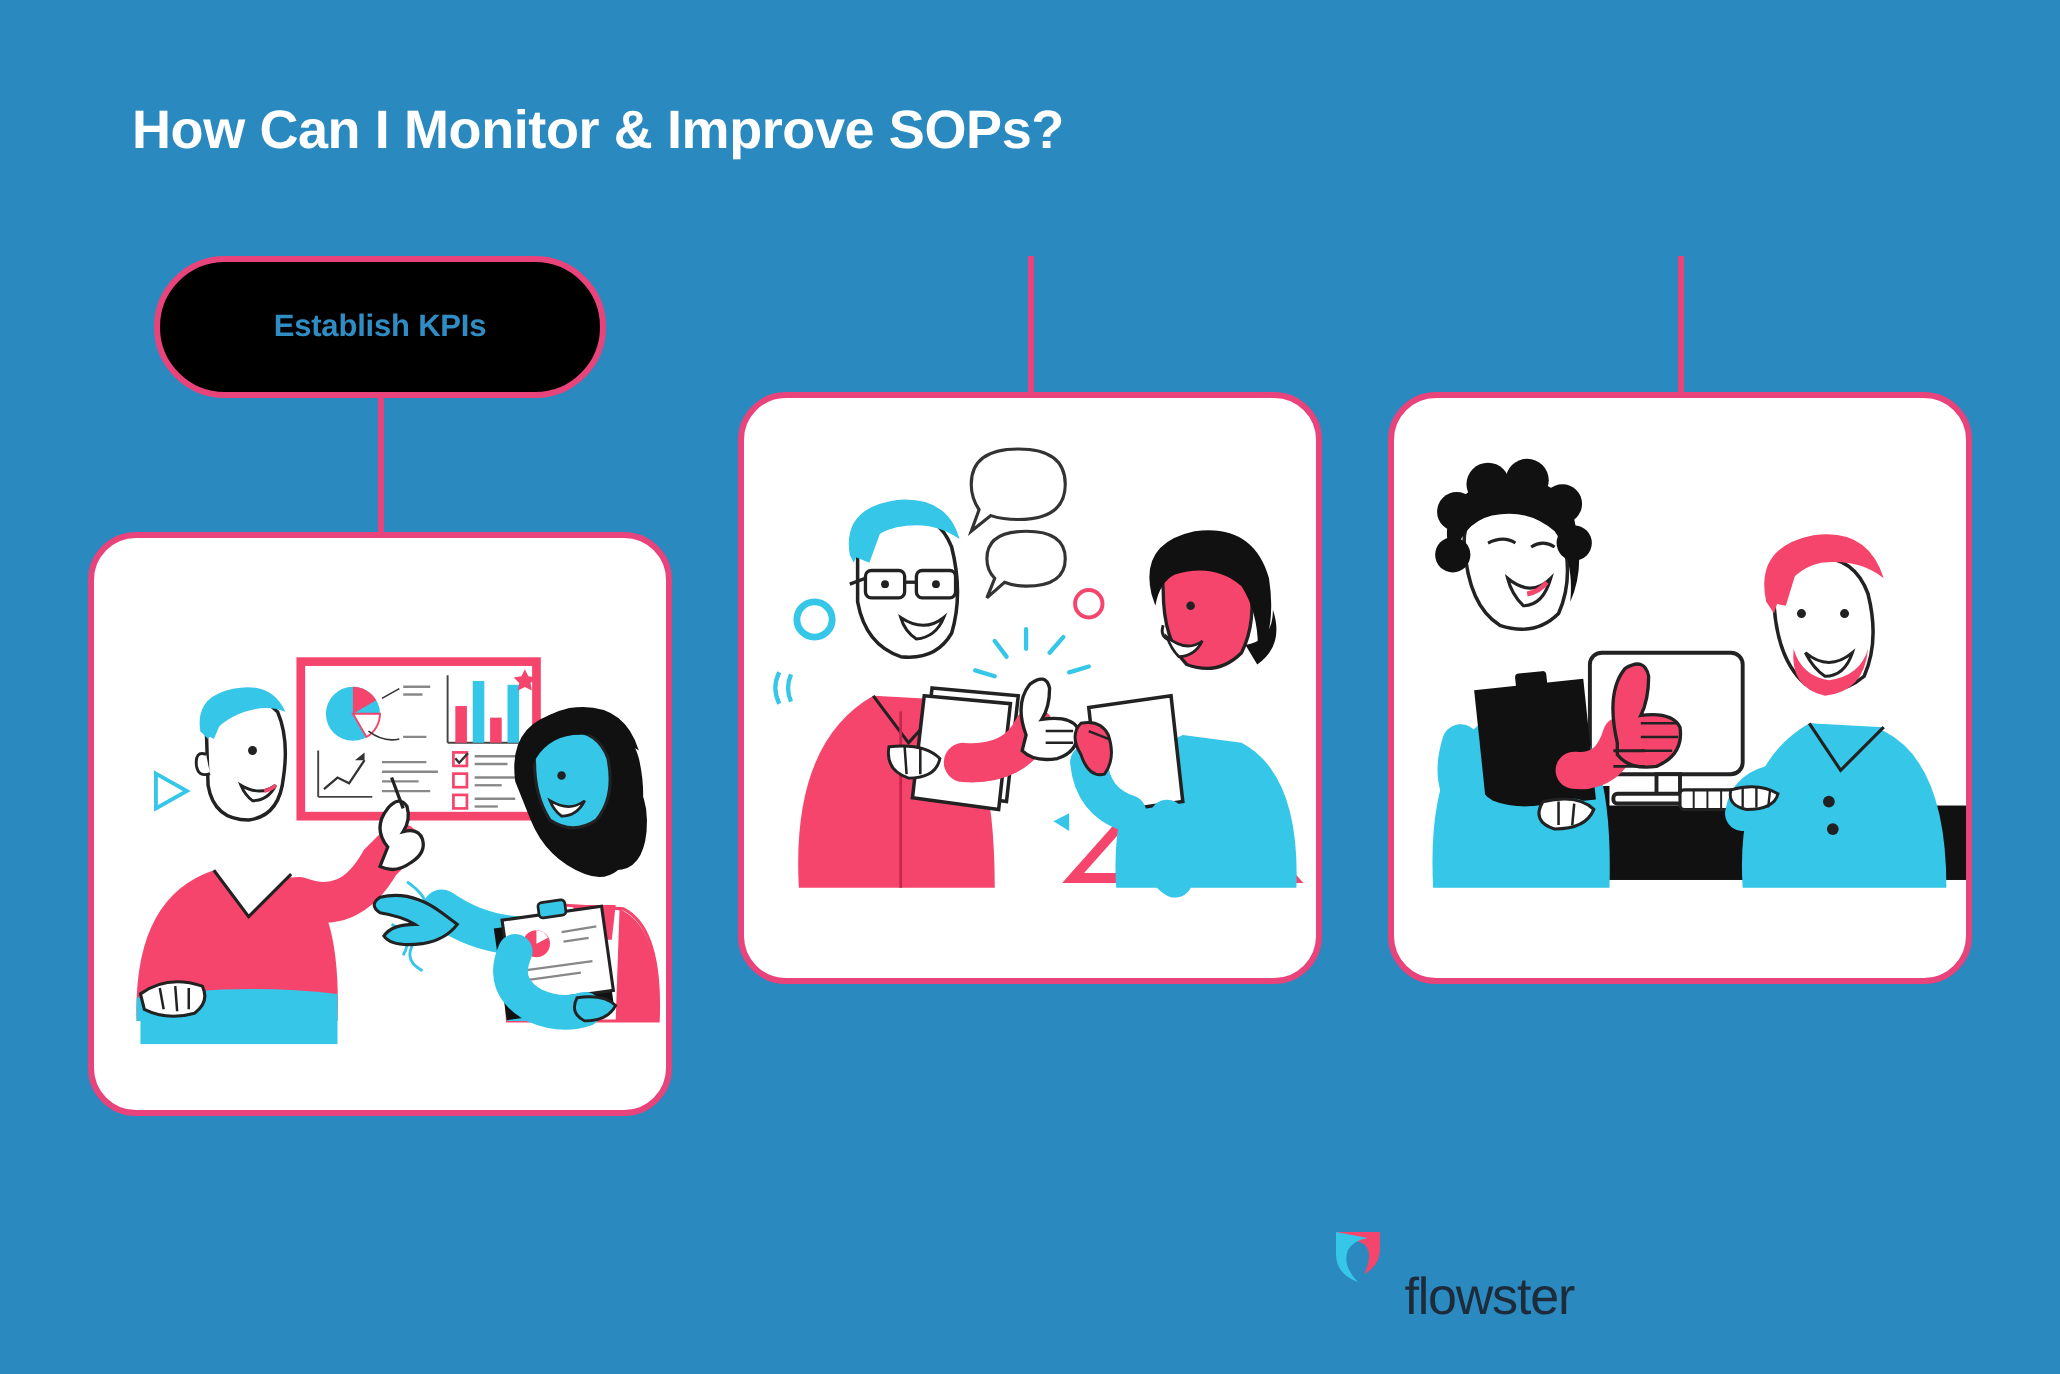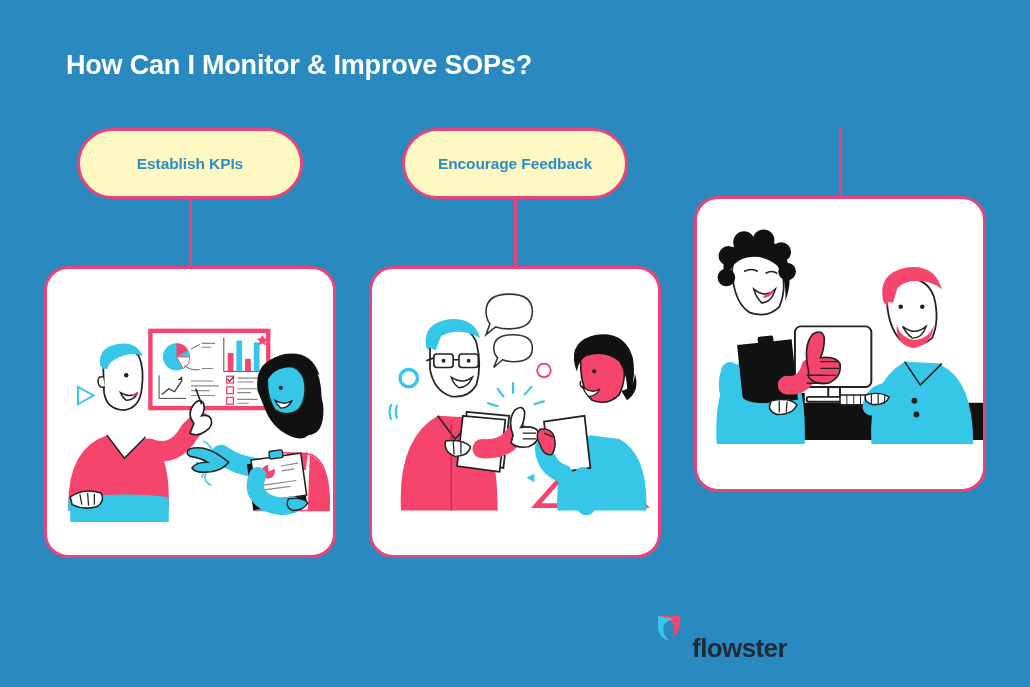--- a/index.html
+++ b/index.html
@@ -48,21 +48,21 @@
     position: relative;
     display: flex;
     flex-direction: column;
     align-items: center;
   }
 
   
   .pill {
     width: 226px;
     height: 72px;
-    background: #fef9c3;
+    background: #000000;
     border: 3px solid #e8437a;
     border-radius: 40px;
     display: flex;
     align-items: center;
     justify-content: center;
     box-sizing: border-box;
     position: relative;
     z-index: 3;
   }
   .pill-label {
@@ -111,21 +111,21 @@
     align-items: center;
     gap: 9px;
   }
   .logo-mark {
     width: 28px;
     height: 30px;
     display: block;
   }
   .logo-word {
     font-size: 26px;
-    font-weight: bold;
+    font-weight: normal;
     color: #1d2b3a;
     letter-spacing: -0.6px;
     line-height: 1;
     margin-top: 40px;
   }
 </style>
 </head>
 <body>
 
 <div class="poster">
@@ -238,23 +238,20 @@
           <line x1="220" y1="224" x2="256" y2="219" stroke="#888" stroke-width="1.2"></line>
           <line x1="221" y1="229" x2="250" y2="225" stroke="#888" stroke-width="1.2"></line>
 
           <path d="M216 214 Q208 232 226 242 Q240 248 252 244" fill="none" stroke="#35c6e8" stroke-width="18" stroke-linecap="round"></path>
           <path d="M248 238 Q262 236 268 242 Q264 250 252 250 Q244 246 248 238 Z" fill="#35c6e8" stroke="#222" stroke-width="1.5"></path>
         </svg>
       </div>
     </div>
 
     <div class="column">
-      <div class="pill">
-        <span class="pill-label">Encourage Feedback</span>
-      </div>
       <div class="connector"></div>
       <div class="card">
         <svg class="card-art" viewBox="0 0 292 296">
 
           <circle cx="36" cy="113" r="9" fill="none" stroke="#35c6e8" stroke-width="3.5"></circle>
           <circle cx="176" cy="105" r="7" fill="none" stroke="#f5456d" stroke-width="2"></circle>
           <path d="M18 140 Q14 148 18 156 M24 141 Q21 148 24 155" fill="none" stroke="#35c6e8" stroke-width="2.2"></path>
           <path d="M166 212 L158 216 L166 221 Z" fill="#35c6e8"></path>
 
           <path d="M168 245 L224 182 L280 245 Z" fill="none" stroke="#f5456d" stroke-width="5"></path>

